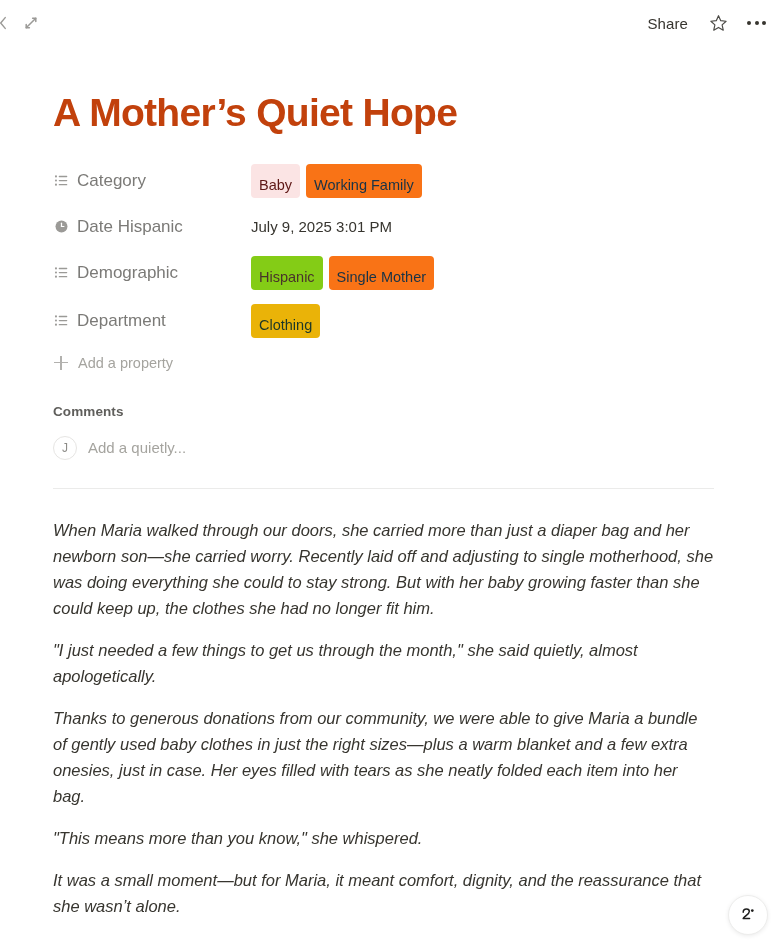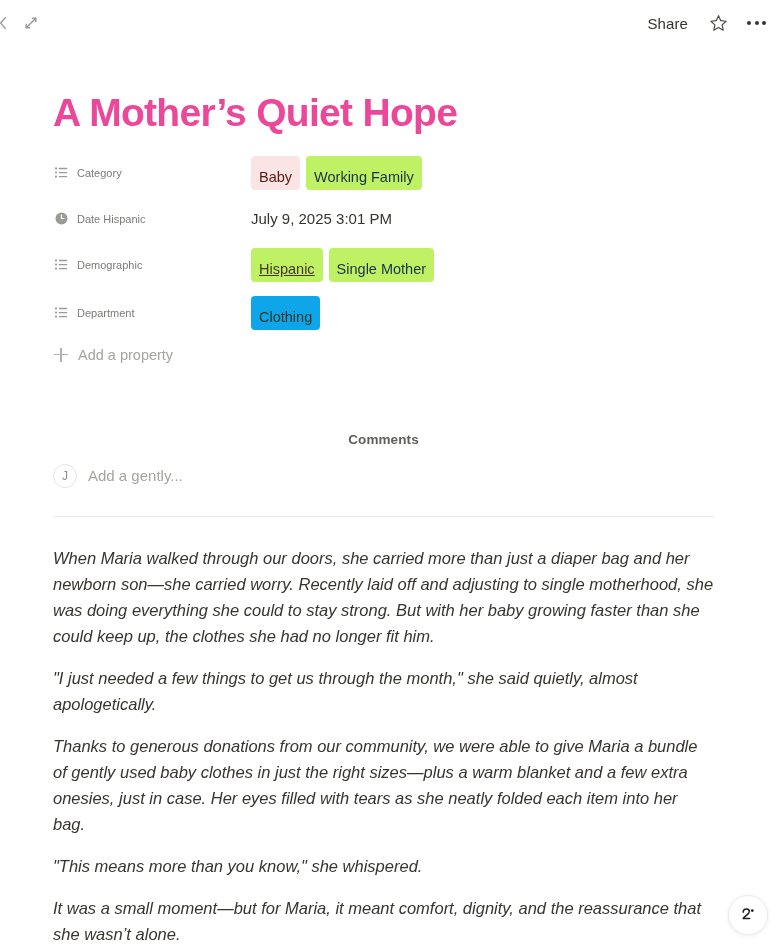--- a/index.html
+++ b/index.html
@@ -84,40 +84,40 @@
   .content-inner {
     margin-left: 53px;
     width: 661px;
   }
 
   h1.page-title {
     font-size: 39px;
     line-height: 1.18;
     font-weight: 700;
     letter-spacing: -0.7px;
-    margin: 44px 0 18px 0;
-    color: #ec4899;
+    margin: 44px 0 26px 0;
+    color: #c2410c;
   }
 
   
   .props { margin-top: 0; }
   .prop-row {
     display: flex;
     align-items: center;
     min-height: 34px;
     margin-bottom: 10px;
   }
   .prop-label {
     display: flex;
     align-items: center;
     gap: 8px;
     width: 194px;
     flex: 0 0 194px;
     color: #7b7a77;
-    font-size: 11px;
+    font-size: 17px;
     padding: 3px 6px 3px 0;
     border-radius: 4px;
     cursor: pointer;
   }
   .prop-icon {
     width: 16px; height: 16px;
     flex: 0 0 16px;
     display: inline-flex;
     align-items: center;
     justify-content: center;
@@ -138,23 +138,23 @@
 
   .tag {
     display: inline-block;
     padding: 12px 8px 3px;
     border-radius: 4px;
     font-size: 14.5px;
     line-height: 1.3;
     white-space: nowrap;
   }
   .tag-pink   { background: #fbe4e4; color: #5d1715; }
-  .tag-blue   { background: #bef264; color: #183347; }
-  .tag-orange { background: #bef264; color: #49342a; text-decoration: underline; }
-  .tag-green  { background: #0ea5e9; color: #1c3829; }
+  .tag-blue   { background: #f97316; color: #183347; }
+  .tag-orange { background: #84cc16; color: #49342a; }
+  .tag-green  { background: #eab308; color: #1c3829; }
 
   .add-prop {
     display: flex;
     align-items: flex-start;
     gap: 9px;
     color: #a5a49f;
     font-size: 14.5px;
     padding: 5px 6px 5px 0;
     margin-top: 4px;
     border-radius: 4px;
@@ -168,21 +168,21 @@
   }
   .plus-icon::before, .plus-icon::after {
     content: "";
     position: absolute;
     background: #b2b1ae;
   }
   .plus-icon::before { left: 1px; right: 1px; top: 7.5px; height: 1.4px; }
   .plus-icon::after  { top: 1px; bottom: 1px; left: 7.3px; width: 1.4px; }
 
   
-  .comments-section { margin-top: 64px; text-align: center; }
+  .comments-section { margin-top: 28px; }
   .comments-heading {
     font-size: 13.5px;
     font-weight: 600;
     color: #5f5e5b;
     letter-spacing: 0.1px;
     margin-bottom: 14px;
   }
   .comment-compose {
     display: flex;
     align-items: center;
@@ -358,21 +358,21 @@
       <div class="add-prop">
         <span class="plus-icon"></span>
         <span>Add a property</span>
       </div>
     </div>
 
     <div class="comments-section">
       <div class="comments-heading">Comments</div>
       <div class="comment-compose">
         <div class="avatar">J</div>
-        <div class="comment-placeholder">Add a gently...</div>
+        <div class="comment-placeholder">Add a quietly...</div>
       </div>
     </div>
 
     <div class="divider"></div>
 
     <div class="body-text">
       <p>When Maria walked through our doors, she carried more than just a diaper bag and her newborn son—she carried worry. Recently laid off and adjusting to single motherhood, she was doing everything she could to stay strong. But with her baby growing faster than she could keep up, the clothes she had no longer fit him.</p>
       <p>"I just needed a few things to get us through the month," she said quietly, almost apologetically.</p>
       <p>Thanks to generous donations from our community, we were able to give Maria a bundle of gently used baby clothes in just the right sizes—plus a warm blanket and a few extra onesies, just in case. Her eyes filled with tears as she neatly folded each item into her bag.</p>
       <p>"This means more than you know," she whispered.</p>

